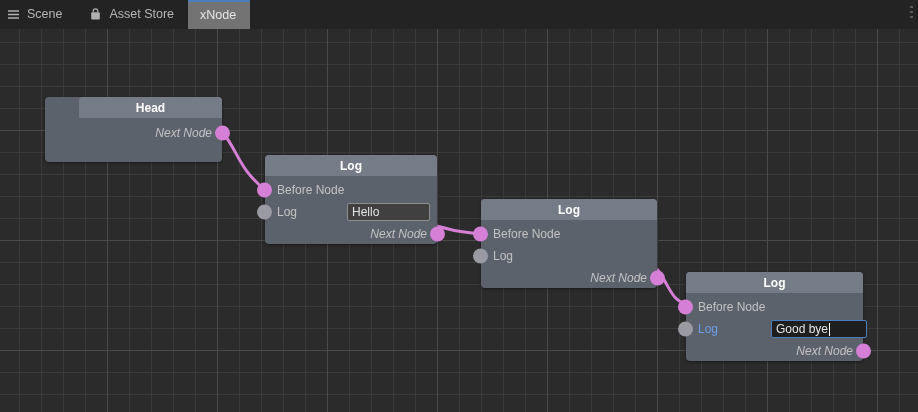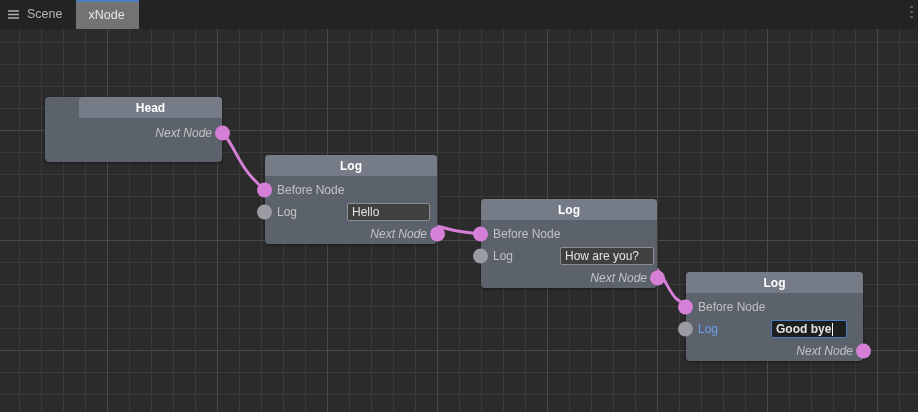--- a/index.html
+++ b/index.html
@@ -181,20 +181,29 @@
     <div class="tab first">
       <span class="tabicon">
         <svg width="13" height="13" viewBox="0 0 13 13">
           <path d="M1 3h11M1 6.5h11M1 10h11" stroke="#b0b0b0" stroke-width="1.3" fill="none"></path>
         </svg>
       </span>
       <span class="tlabel">Scene</span>
     </div>
 
 
+    <div class="tab">
+      <span class="tabicon">
+        <svg width="13" height="13" viewBox="0 0 13 13">
+          <path d="M4.2 4.2V3.1a2.3 2.3 0 0 1 4.6 0v1.1" stroke="#b0b0b0" stroke-width="1.2" fill="none"></path>
+          <rect x="2.2" y="4.2" width="8.6" height="7.2" rx="1" fill="#b0b0b0"></rect>
+        </svg>
+      </span>
+      <span class="tlabel">Asset Store</span>
+    </div>
 
     <div class="tab active">
       <span class="tlabel">xNode</span>
     </div>
 
     <div id="toolbar-right-mark"></div>
   </div>
 
   <div id="canvas">
 
@@ -239,42 +248,39 @@
       <div class="node-header">Log</div>
       <div class="node-body" style="height:65px;">
         <div class="port-row" style="margin-top:3px;">
           <span class="port left"></span>
           <span class="row-label in">Before Node</span>
         </div>
         <div class="port-row">
           <span class="port gray left"></span>
           <span class="row-label in">Log</span>
         </div>
-        <div class="field" style="left:79px; top:24px; width:94px;">
-          <span>How are you?</span>
-        </div>
         <div class="port-row out">
           <span class="row-label out">Next Node</span>
           <span class="port right"></span>
         </div>
       </div>
     </div>
 
     <div class="node" style="left:686px; top:243px; width:177px;">
       <div class="node-header">Log</div>
       <div class="node-body" style="height:65px;">
         <div class="port-row" style="margin-top:3px;">
           <span class="port left"></span>
           <span class="row-label in">Before Node</span>
         </div>
         <div class="port-row">
           <span class="port gray left"></span>
           <span class="row-label in focused">Log</span>
         </div>
-        <div class="field focused" style="left:85px; top:24px; width:76px;font-weight:bold;">
+        <div class="field focused" style="left:85px; top:24px; width:96px;">
           <span>Good bye</span>
             <span class="caret"></span>
         </div>
         <div class="port-row out">
           <span class="row-label out">Next Node</span>
           <span class="port right"></span>
         </div>
       </div>
     </div>
 

